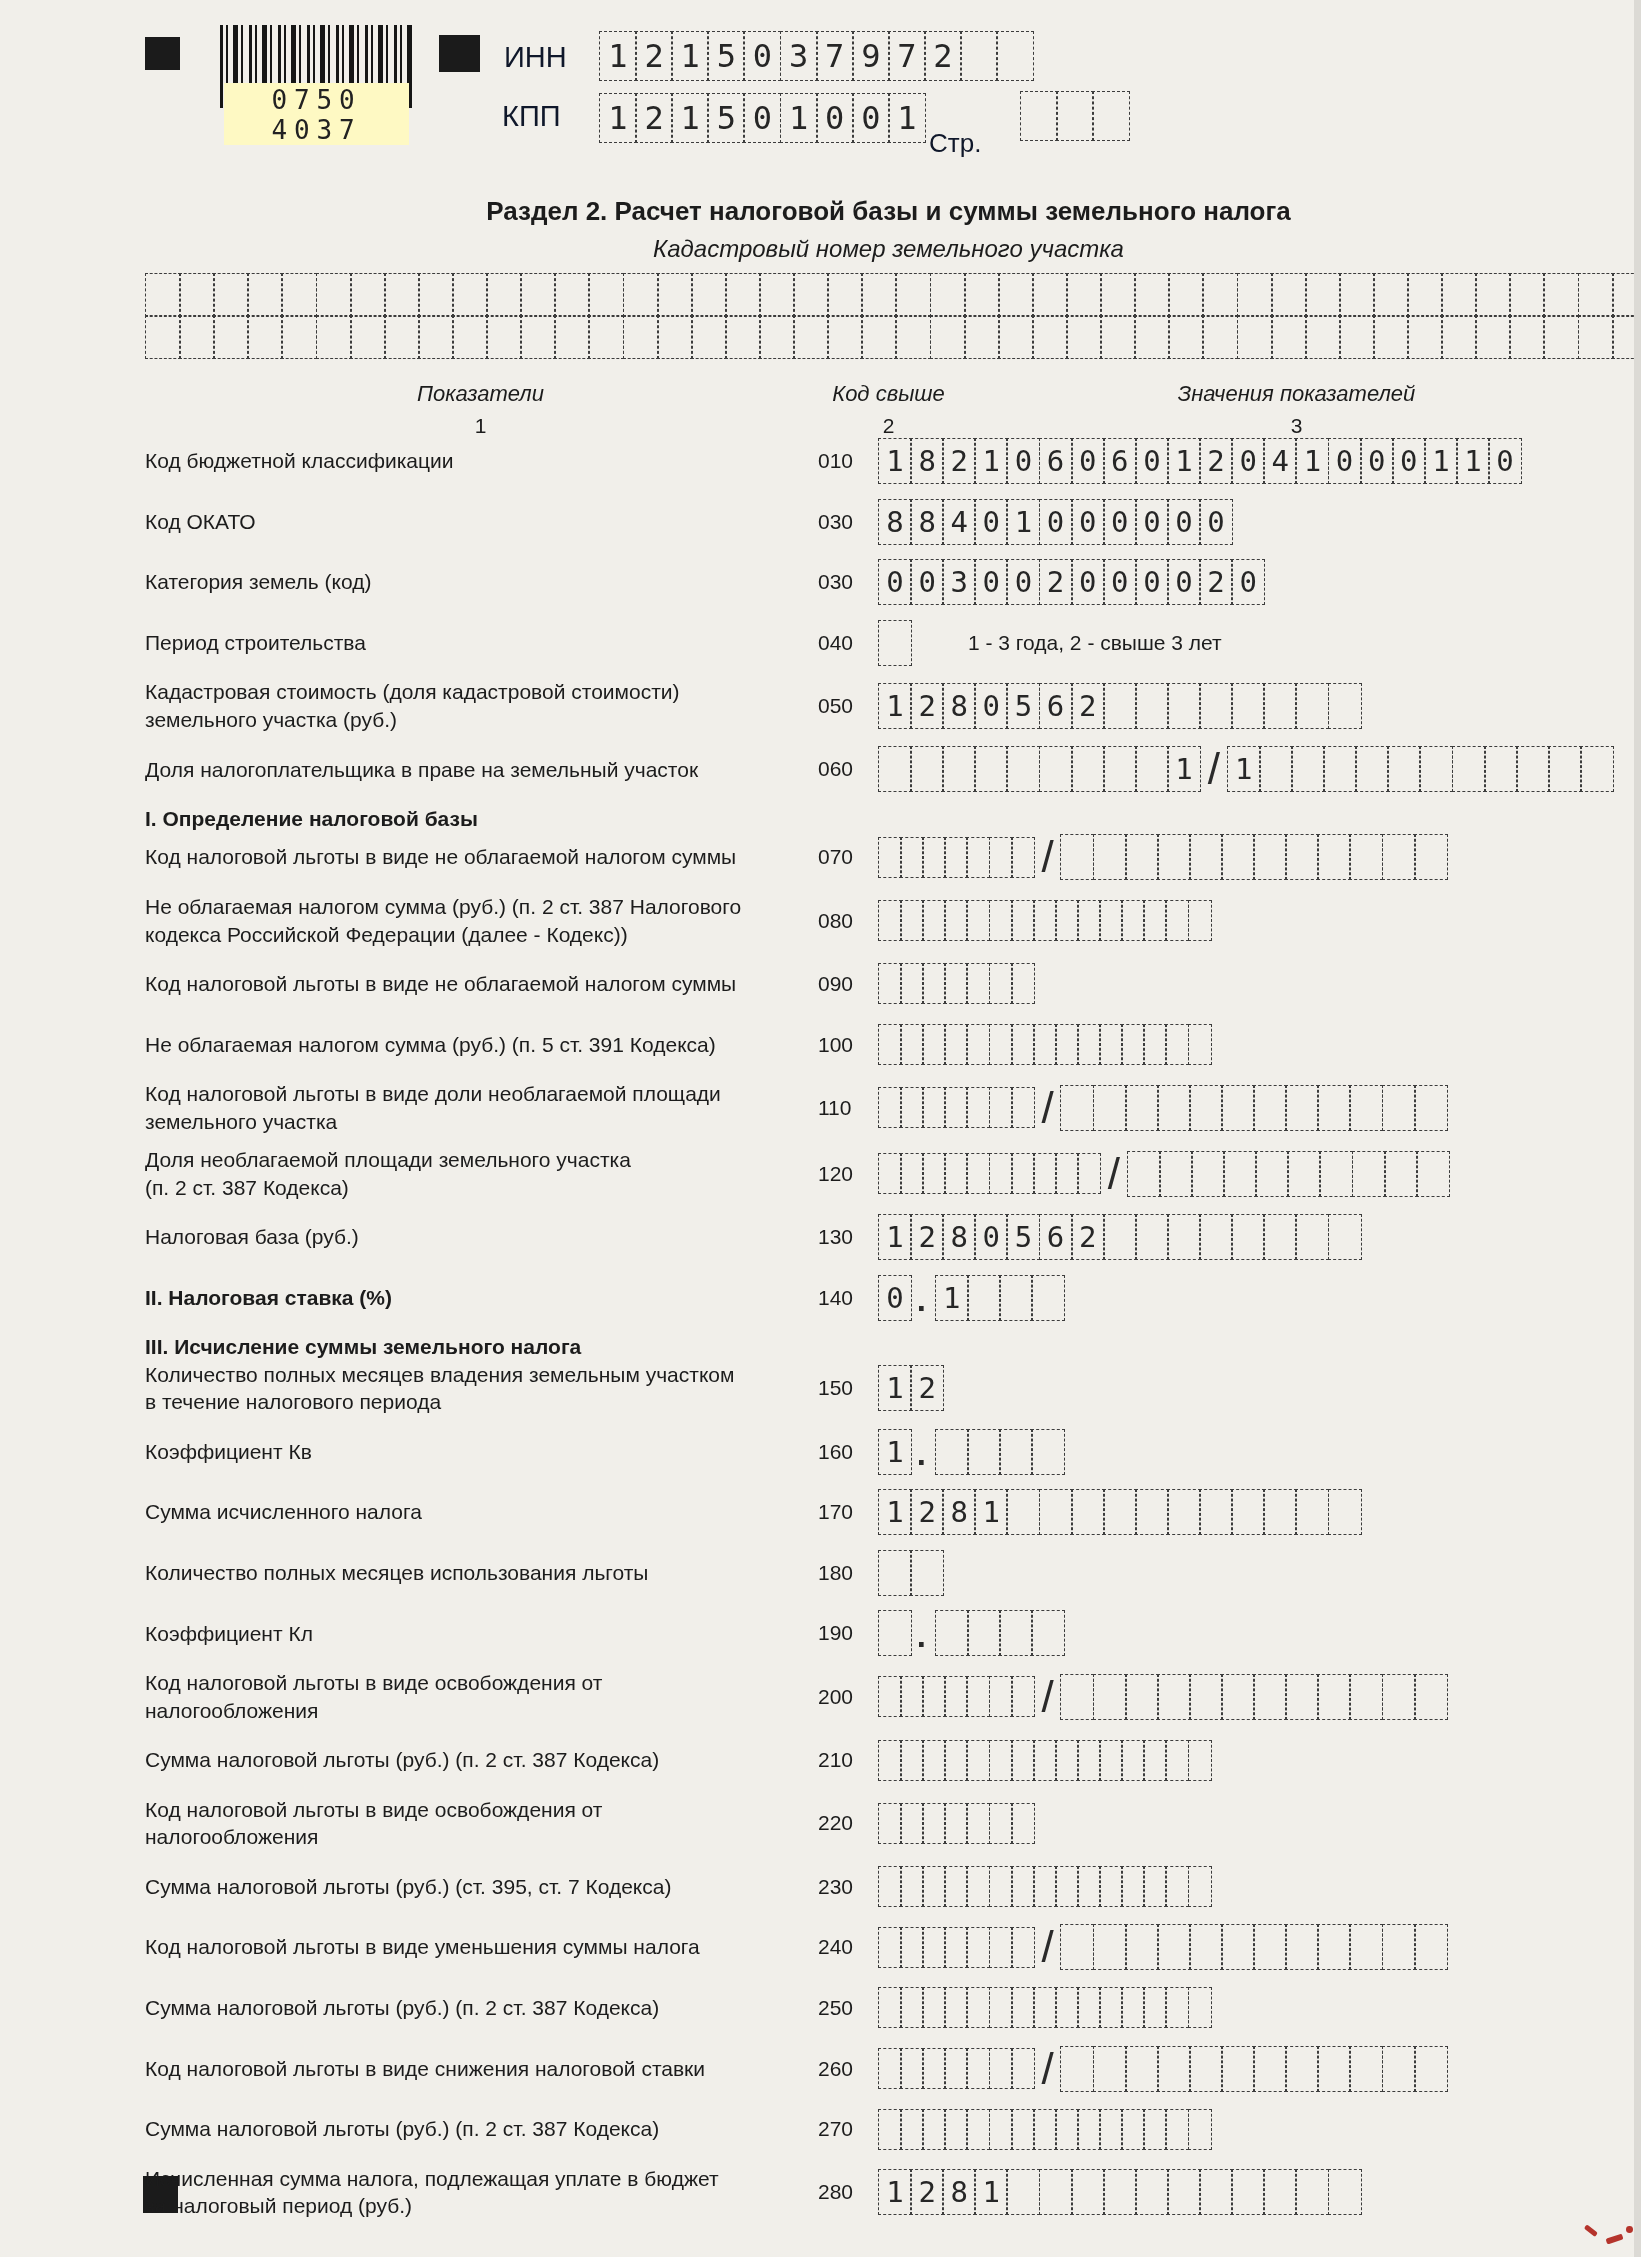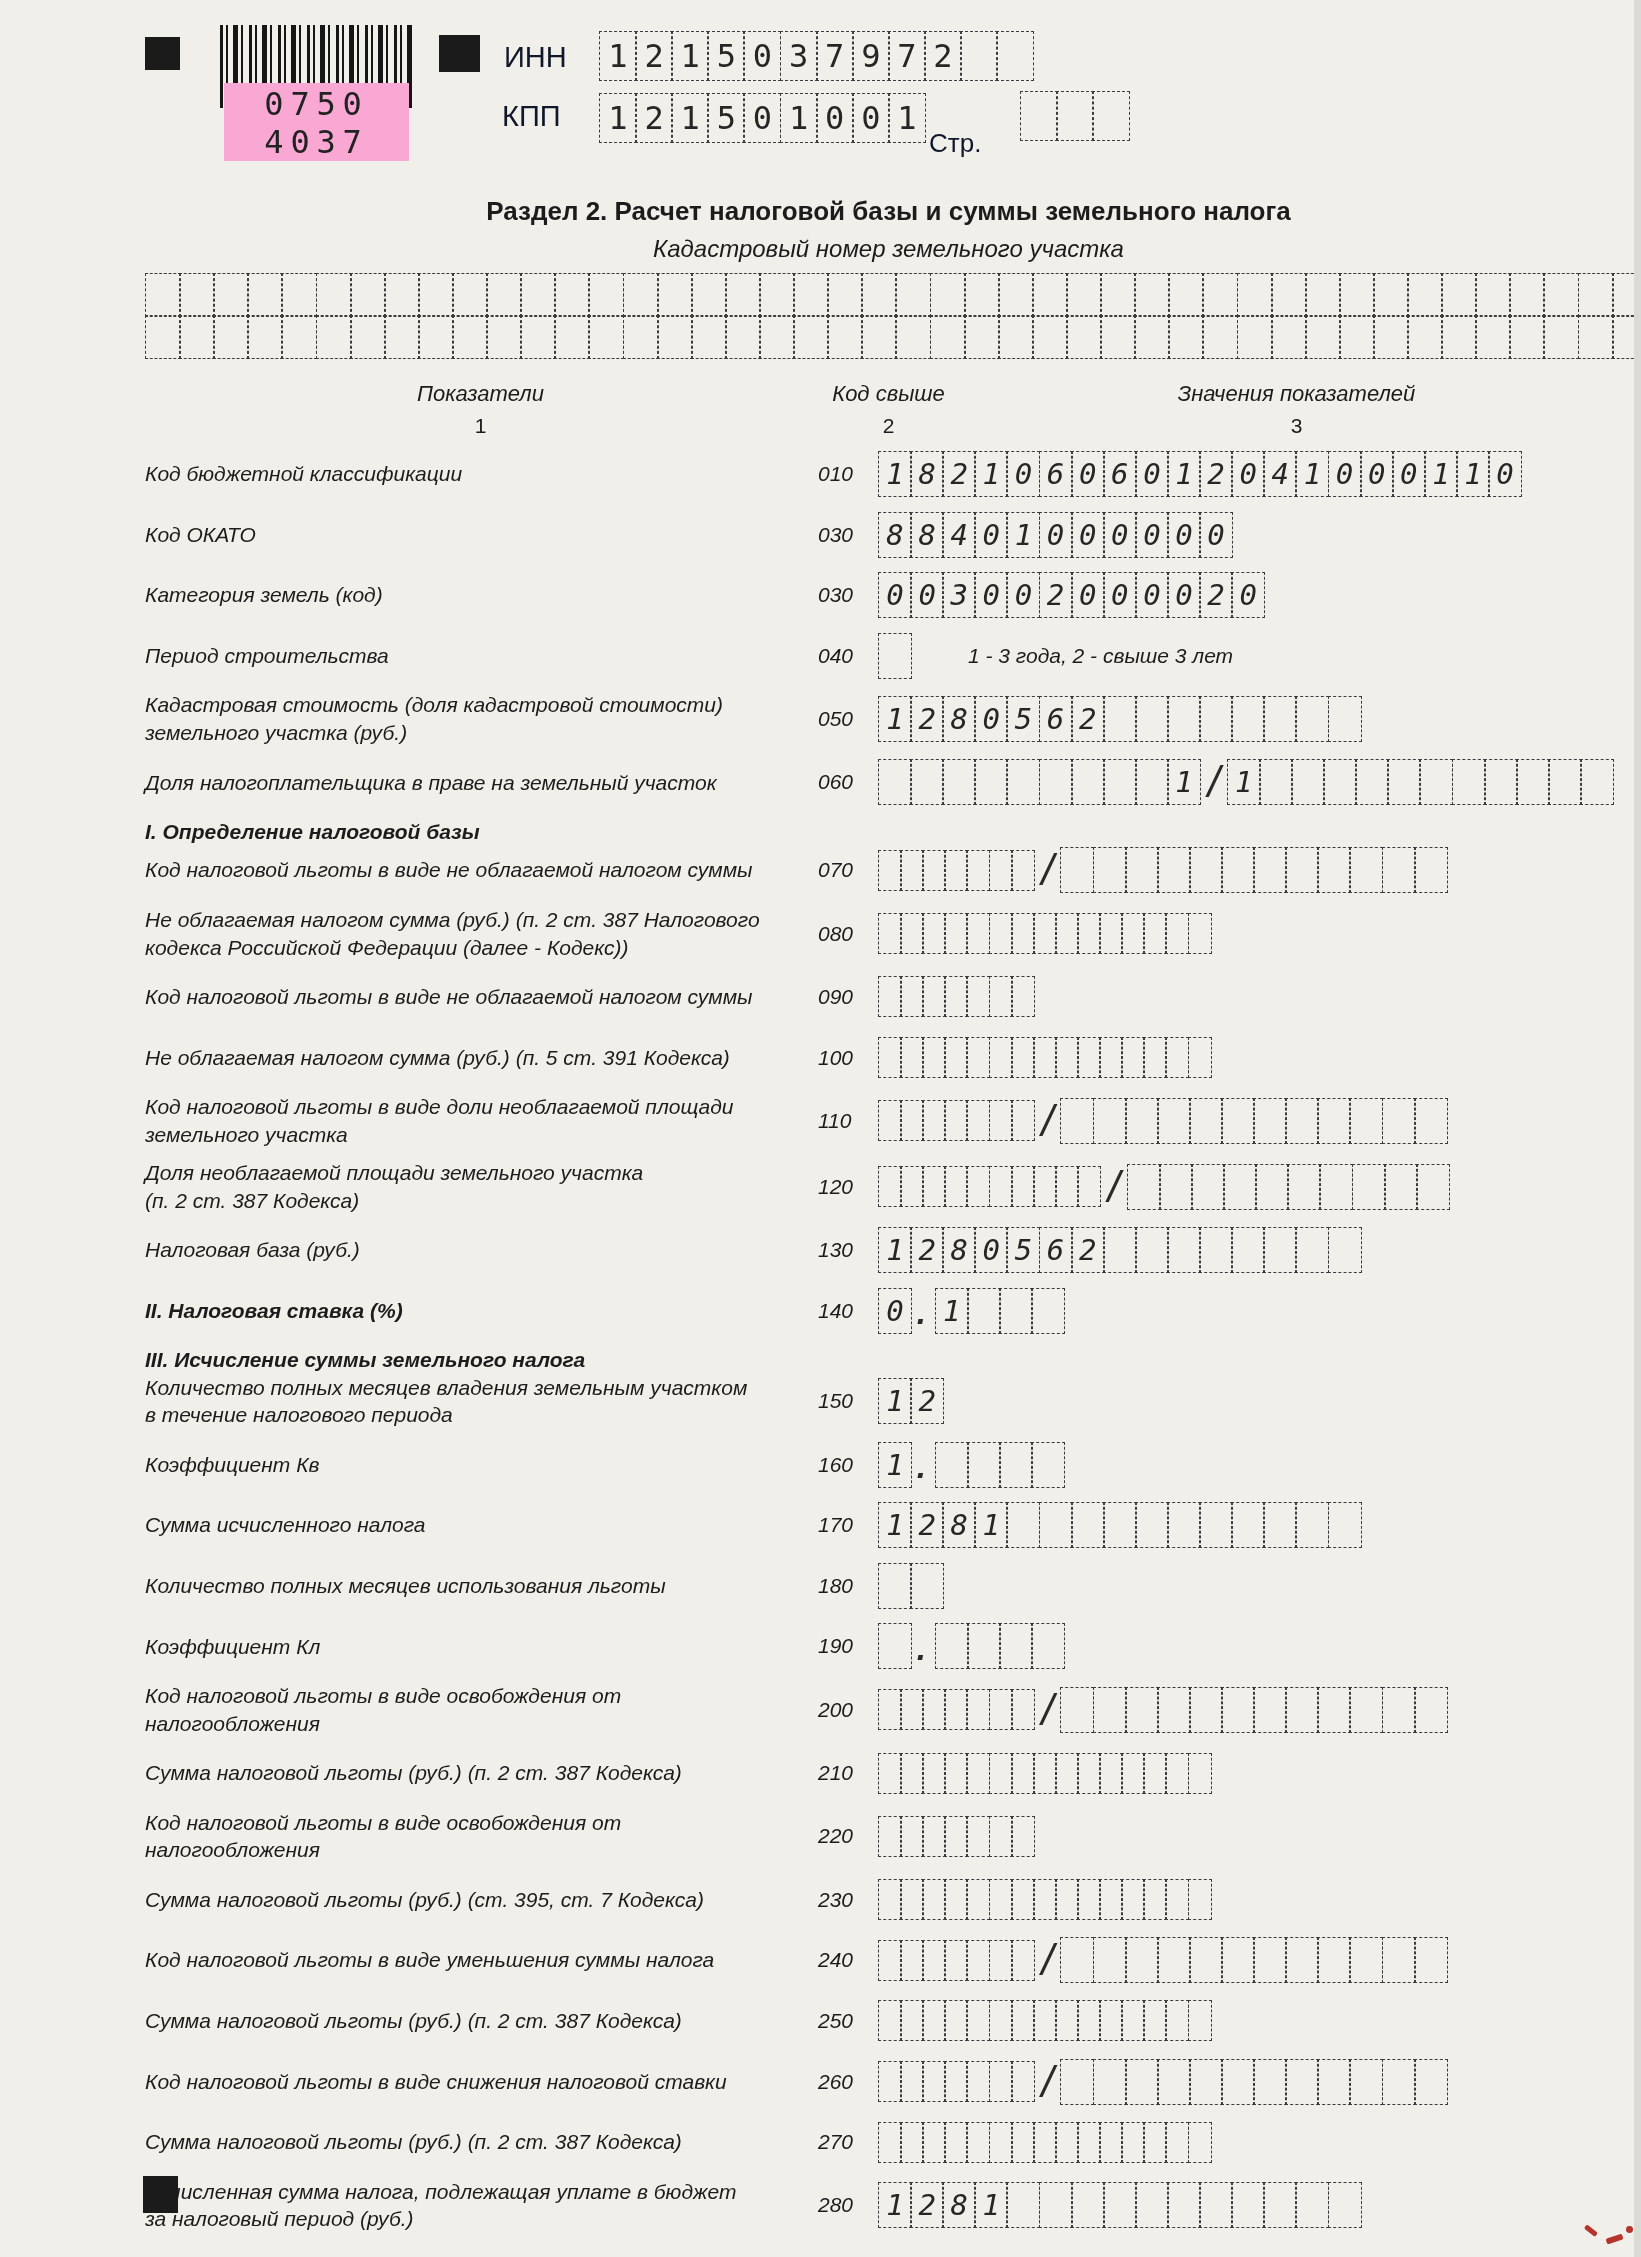--- a/index.html
+++ b/index.html
@@ -16,22 +16,22 @@
   #barcode{
     position:absolute;left:220px;top:25px;width:193px;height:83px;
     background:repeating-linear-gradient(90deg,
       #161616 0 2.9px,transparent 2.9px 5.8px,
       #161616 5.8px 7.7px,transparent 7.7px 12.6px,
       #161616 12.6px 18.3px,transparent 18.3px 21px,
       #161616 21px 23px,transparent 23px 29px);
   }
   #barcode-digits{
     position:absolute;left:224px;top:83px;width:185px;text-align:center;
-    background:#f9a8d4;font-family:"DejaVu Sans Mono",monospace;
-    font-size:32px;letter-spacing:6.8px;color:#222;padding:1.9px 0 0 0;
+    background:#fef9c3;font-family:"DejaVu Sans Mono",monospace;
+    font-size:26px;letter-spacing:6.8px;color:#222;padding:1.9px 0 0 0;
   }
   .idline-label{position:absolute;font-size:29px;color:#0f172a;}
   #inn-label{left:504px;top:41px;}
   #kpp-label{left:502px;top:100px;}
   #page-label{left:929px;top:128px;font-size:26px;}
   .cellrow{position:absolute;display:flex;}
   #inn-cells{left:599px;top:31px;}
   #kpp-cells{left:599px;top:93px;}
   #page-cells{left:1020px;top:91px;}
   
@@ -58,21 +58,21 @@
   #cadastral .cadrow{display:flex;}
   #cadastral .cadrow + .cadrow{margin-top:-1.9px;}
   
   #col-headers{position:absolute;left:145px;top:381px;width:1487px;display:flex;}
   #col-headers .c1{width:671px;text-align:center;}
   #col-headers .c2{width:145px;text-align:center;}
   #col-headers .c3{flex:1;text-align:center;}
   .col-title{font-size:22px;font-style:italic;}
   .col-num{font-size:21px;margin-top:6.8px;}
   
-  #rows{position:absolute;left:145px;top:449px;width:1492px;font-style:italic;}
+  #rows{position:absolute;left:145px;top:436px;width:1492px;}
   .row{display:flex;align-items:center;margin-bottom:10.6px;min-height:50px;}
   .row .label{
     width:673px;box-sizing:border-box;padding-right:9.7px;
     font-size:21px;line-height:1.32;white-space:pre-line;
   }
   .row .label.bold{font-weight:bold;font-size:21px;}
   .row .code{width:60px;flex-shrink:0;font-size:21px;}
   .row .cells{display:flex;align-items:center;}
   .group{display:flex;}
   .slash{font-size:44px;padding:0 6.8px;color:#2a2a2a;font-weight:300;}

